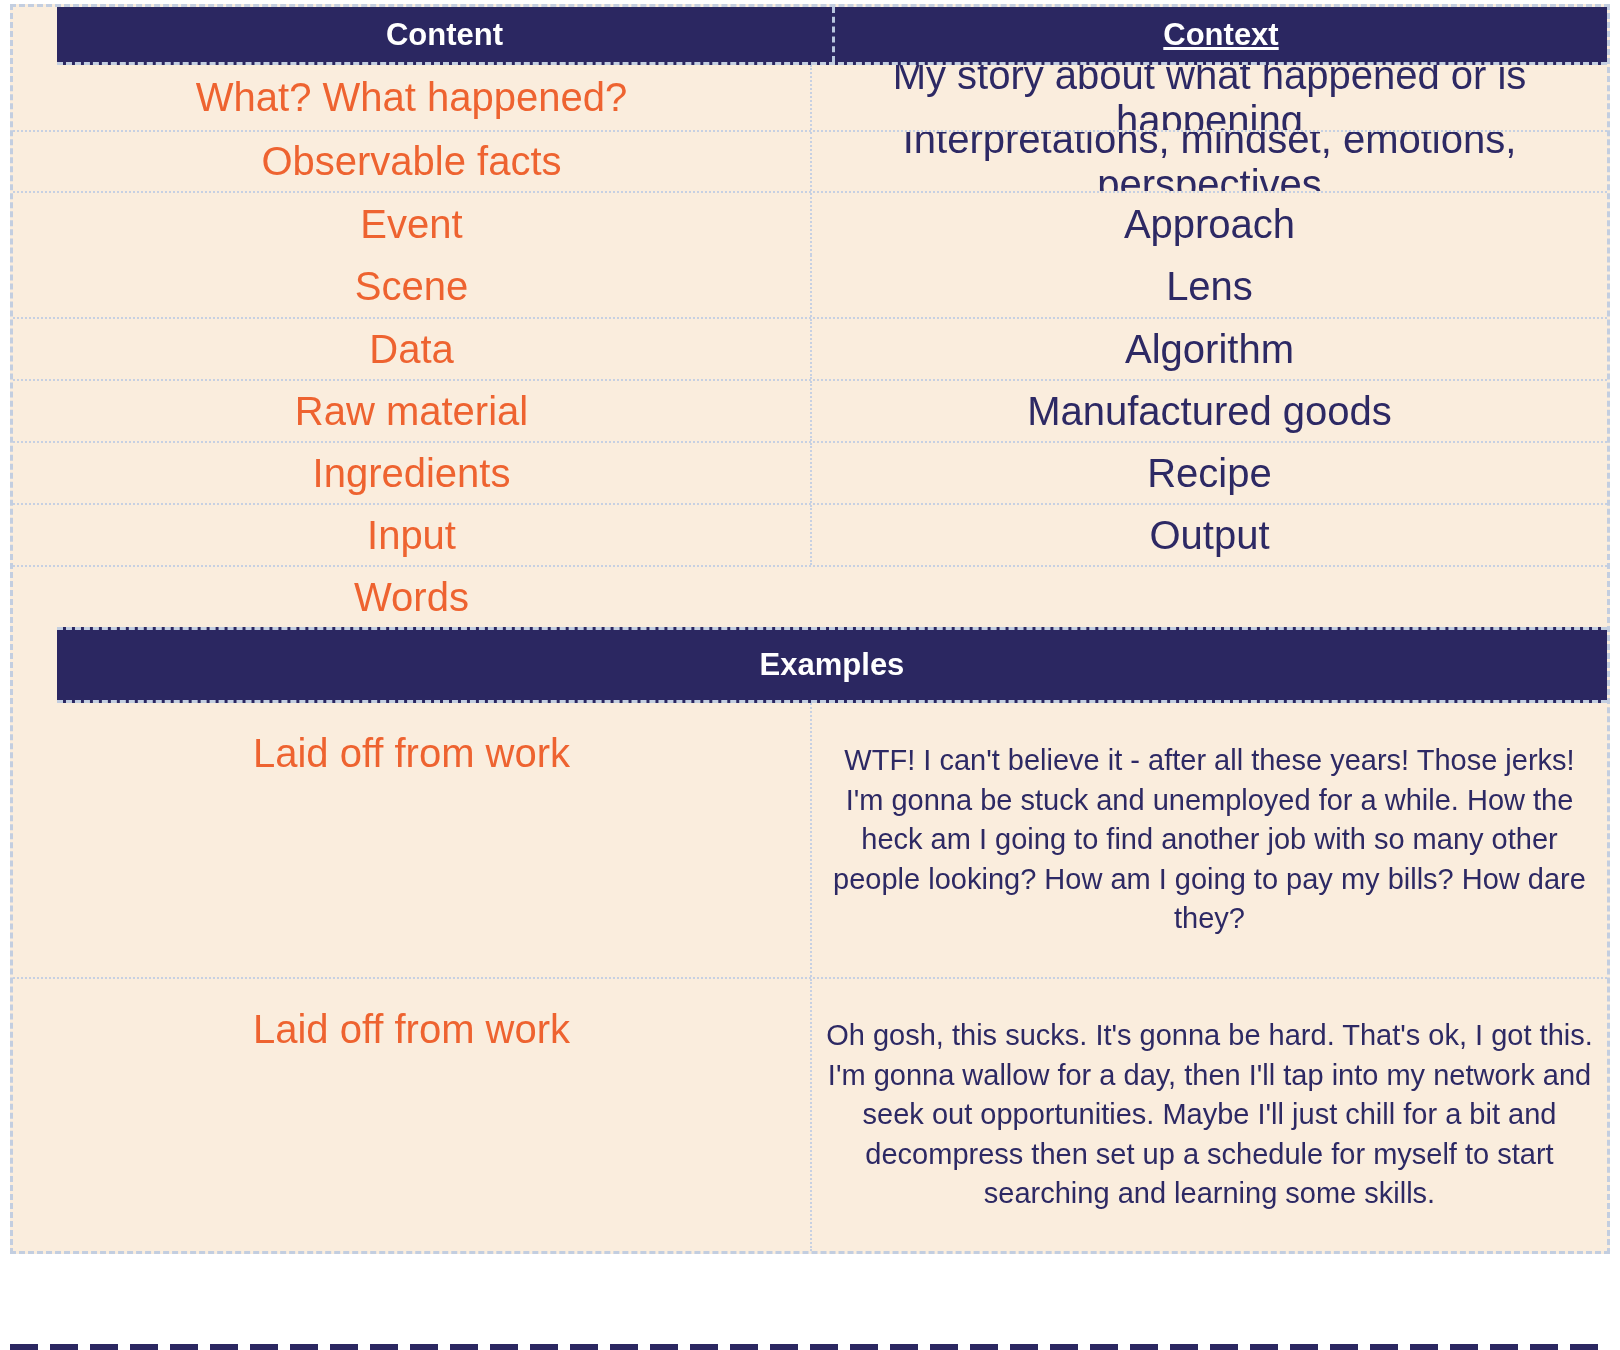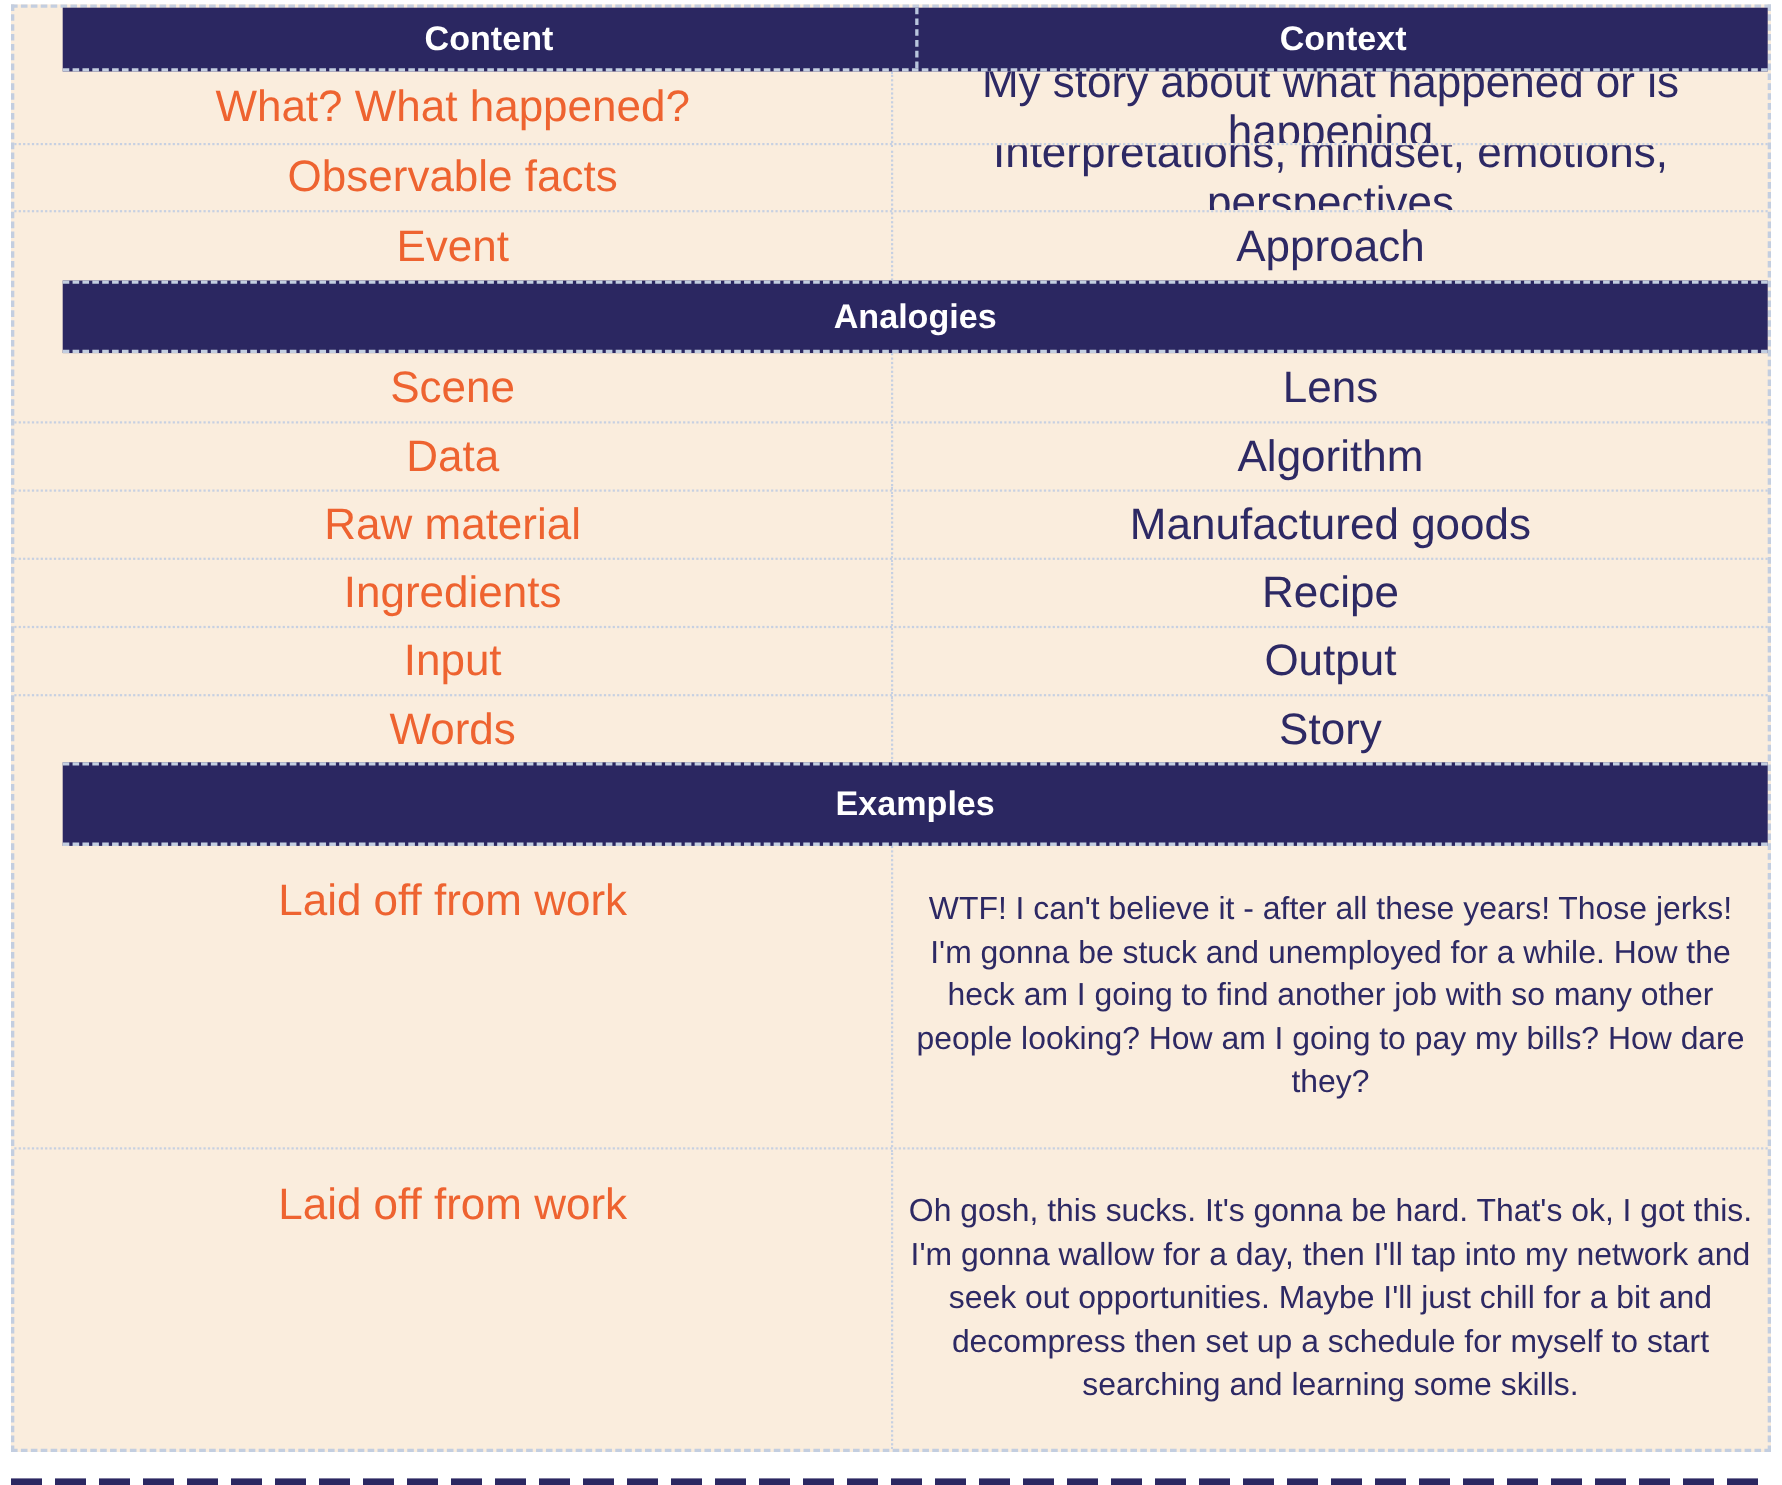--- a/index.html
+++ b/index.html
@@ -34,21 +34,21 @@
     display: grid;
     grid-template-columns: 1fr 1fr;
     height: 58px;
     border-bottom: 3px dashed #c3cee0;
   }
   .band-cell {
     display: flex;
     align-items: center;
     justify-content: center;
   }
-  .band-cell.divided { border-left: 3px dashed #b9c6dd; }
+  .band-cell.divided { border-left: 3px dashed #b9c6dd; text-decoration: underline; }
   .title-band {
     display: flex;
     align-items: center;
     justify-content: center;
     border-top: 3px dashed #c3cee0;
     border-bottom: 3px dashed #c3cee0;
   }
 
   
   .row { display: grid; grid-template-columns: 1fr 1fr; }
@@ -111,23 +111,20 @@
     <div class="row h61">
       <div class="cell left">Observable facts</div>
       <div class="cell right">Interpretations, mindset, emotions, perspectives</div>
     </div>
     <div class="row h64">
       <div class="cell left">Event</div>
       <div class="cell right">Approach</div>
     </div>
   </section>
 
-  <div class="band title-band h66">
-    <span>Analogies</span>
-  </div>
 
   <section class="sect">
     <div class="row h62">
       <div class="cell left">Scene</div>
       <div class="cell right">Lens</div>
     </div>
     <div class="row h62">
       <div class="cell left">Data</div>
       <div class="cell right">Algorithm</div>
     </div>
@@ -138,21 +135,20 @@
     <div class="row h62">
       <div class="cell left">Ingredients</div>
       <div class="cell right">Recipe</div>
     </div>
     <div class="row h62">
       <div class="cell left">Input</div>
       <div class="cell right">Output</div>
     </div>
     <div class="row h62">
       <div class="cell left">Words</div>
-      <div class="cell right">Story</div>
     </div>
   </section>
 
   <div class="band title-band h60">
     <span>Examples</span>
   </div>
 
   <section class="sect">
     <div class="row tall h274">
       <div class="cell left">Laid off from work</div>

